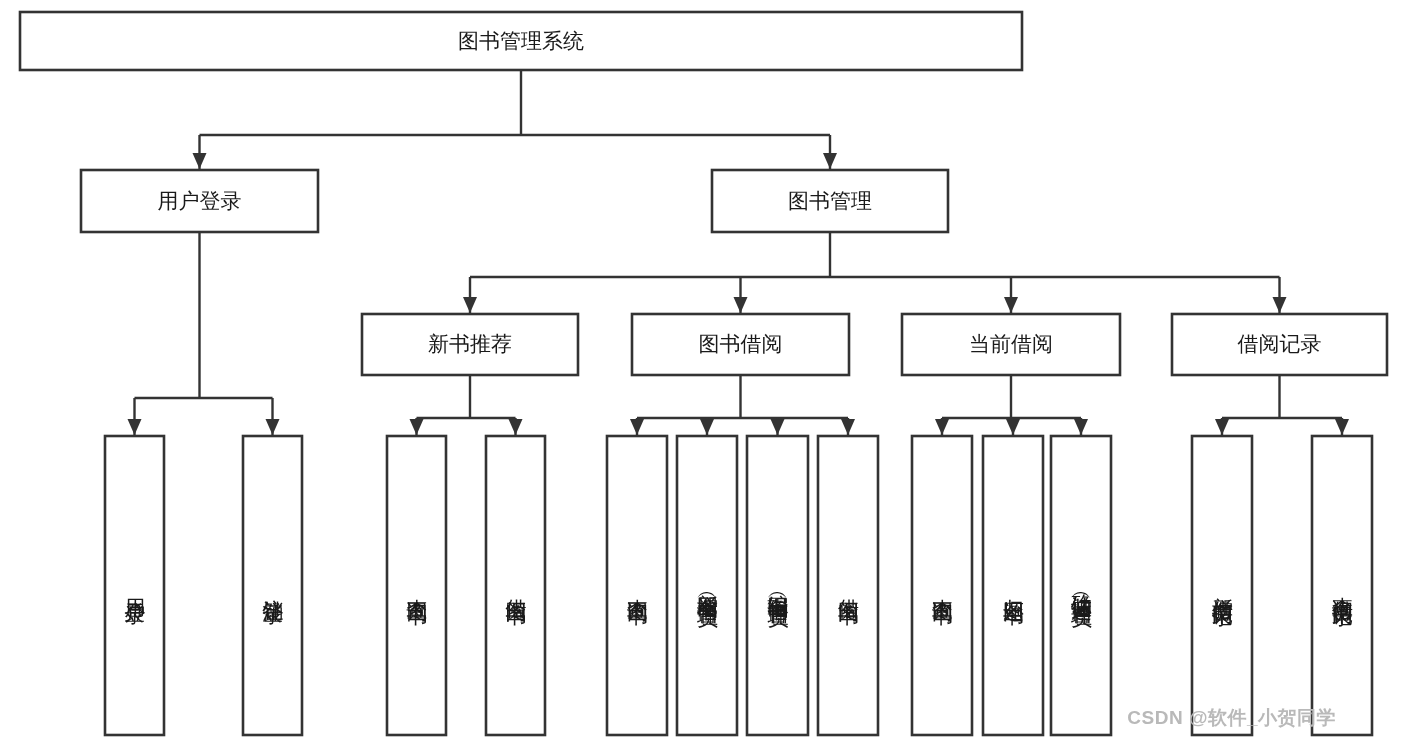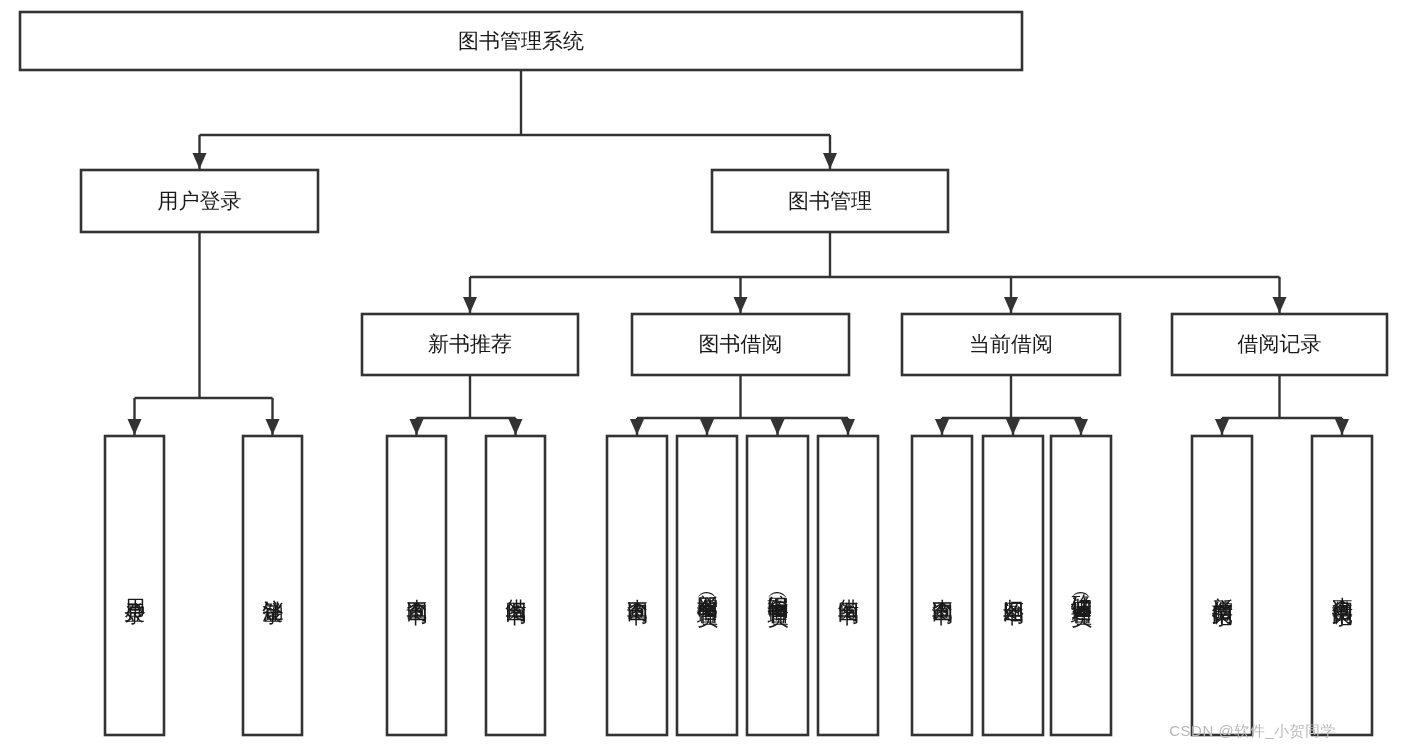--- a/index.html
+++ b/index.html
@@ -60,26 +60,27 @@
     display: flex;
     align-items: center;
     justify-content: center;
     text-align: center;
     white-space: nowrap;
     pointer-events: none;
   }
   .watermark {
     position: absolute;
     right: 14px;
-    bottom: 6px;
+    bottom: 16px;
     font-family: "Liberation Sans", "DejaVu Sans", sans-serif;
-    font-size: 15px;
+    font-size: 19px;
     color: #b9b9b9;
     letter-spacing: 0.5px;
     white-space: nowrap;
+    font-weight: bold;
   }
 </style>
 </head>
 <body>
 
 <div id="diagram-root">
 
   <svg id="flow" viewBox="0 0 1405 747">
     <g id="edges-layer">
         <line x1="521" y1="70" x2="521" y2="135" class="edge"></line>

